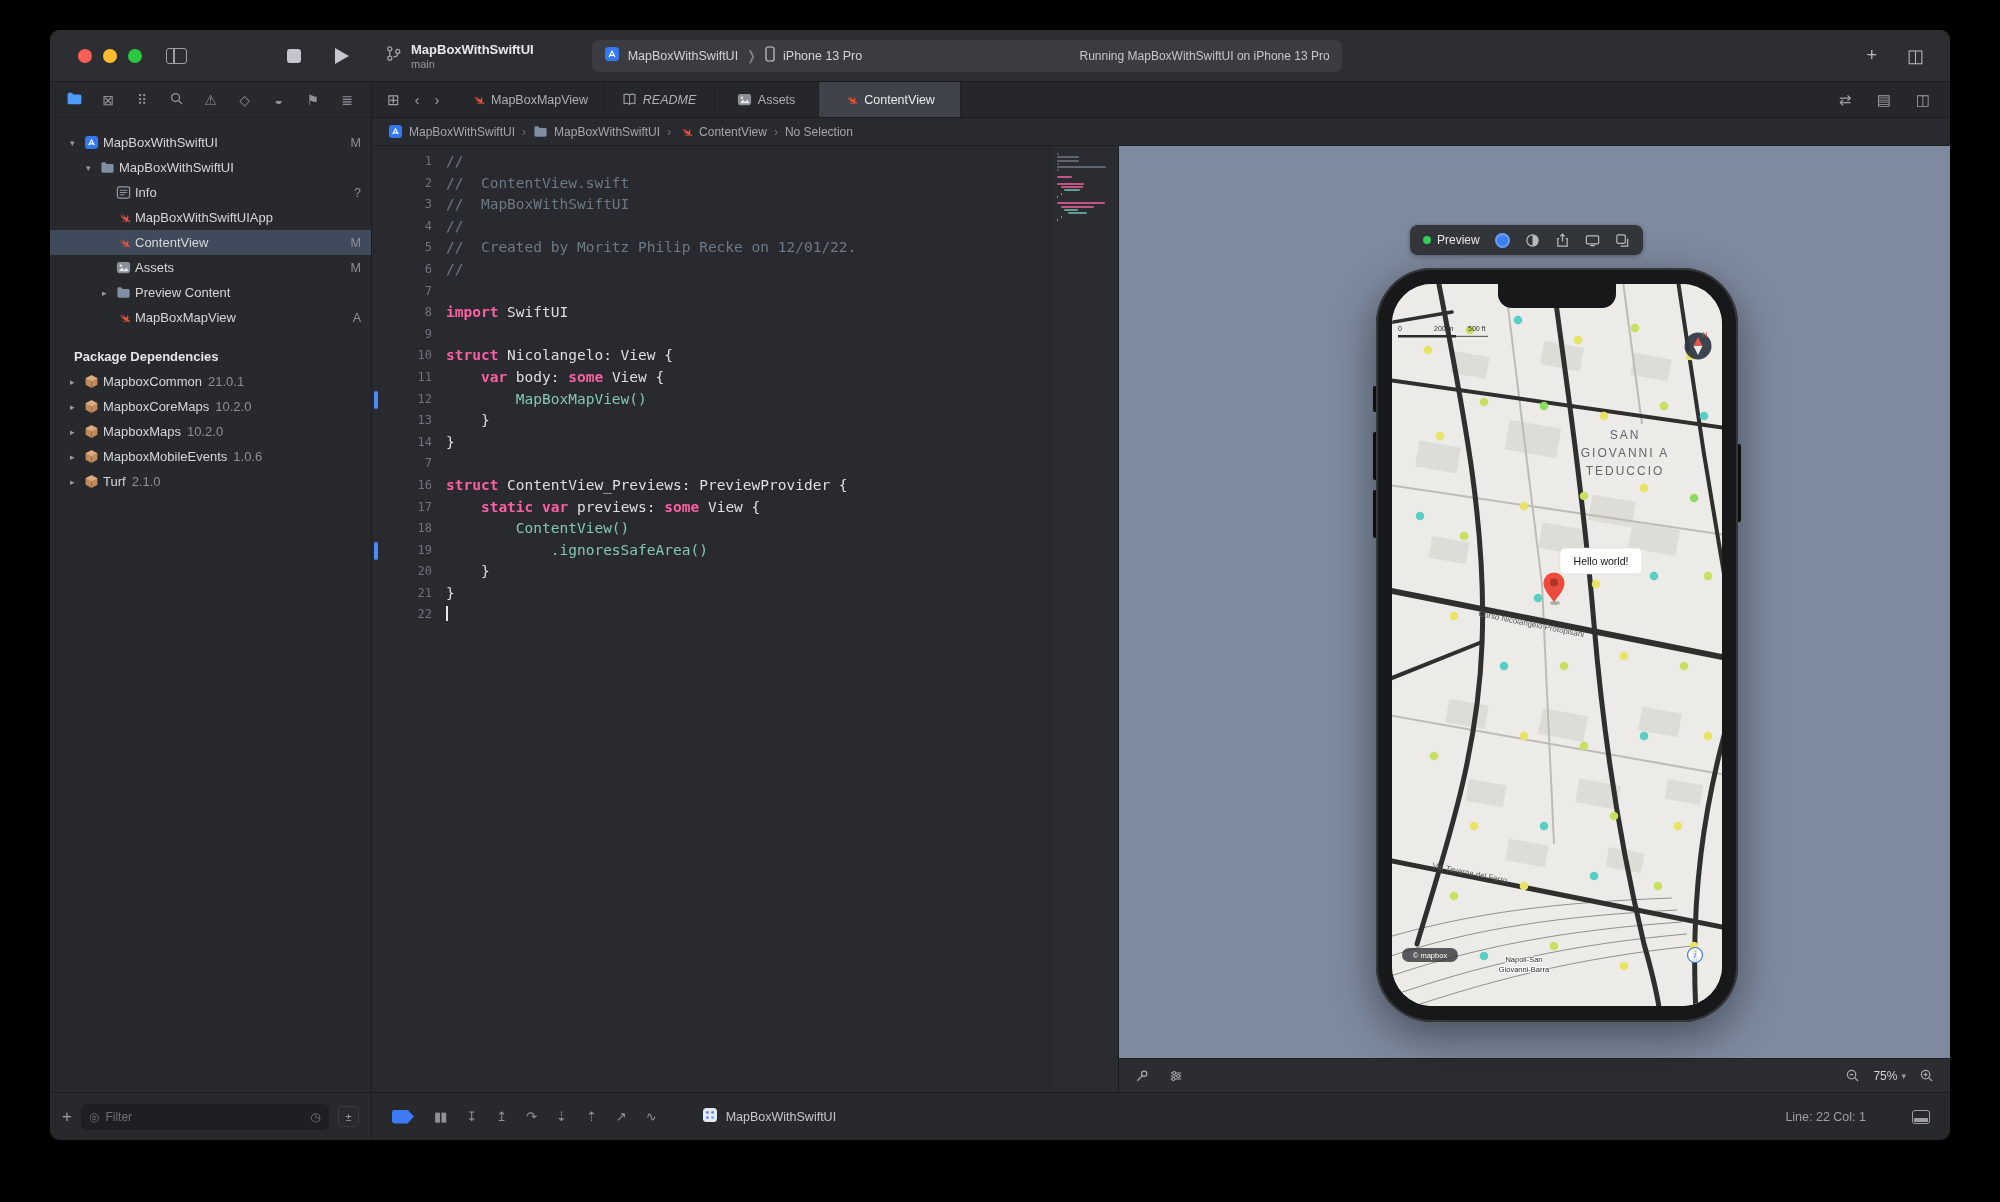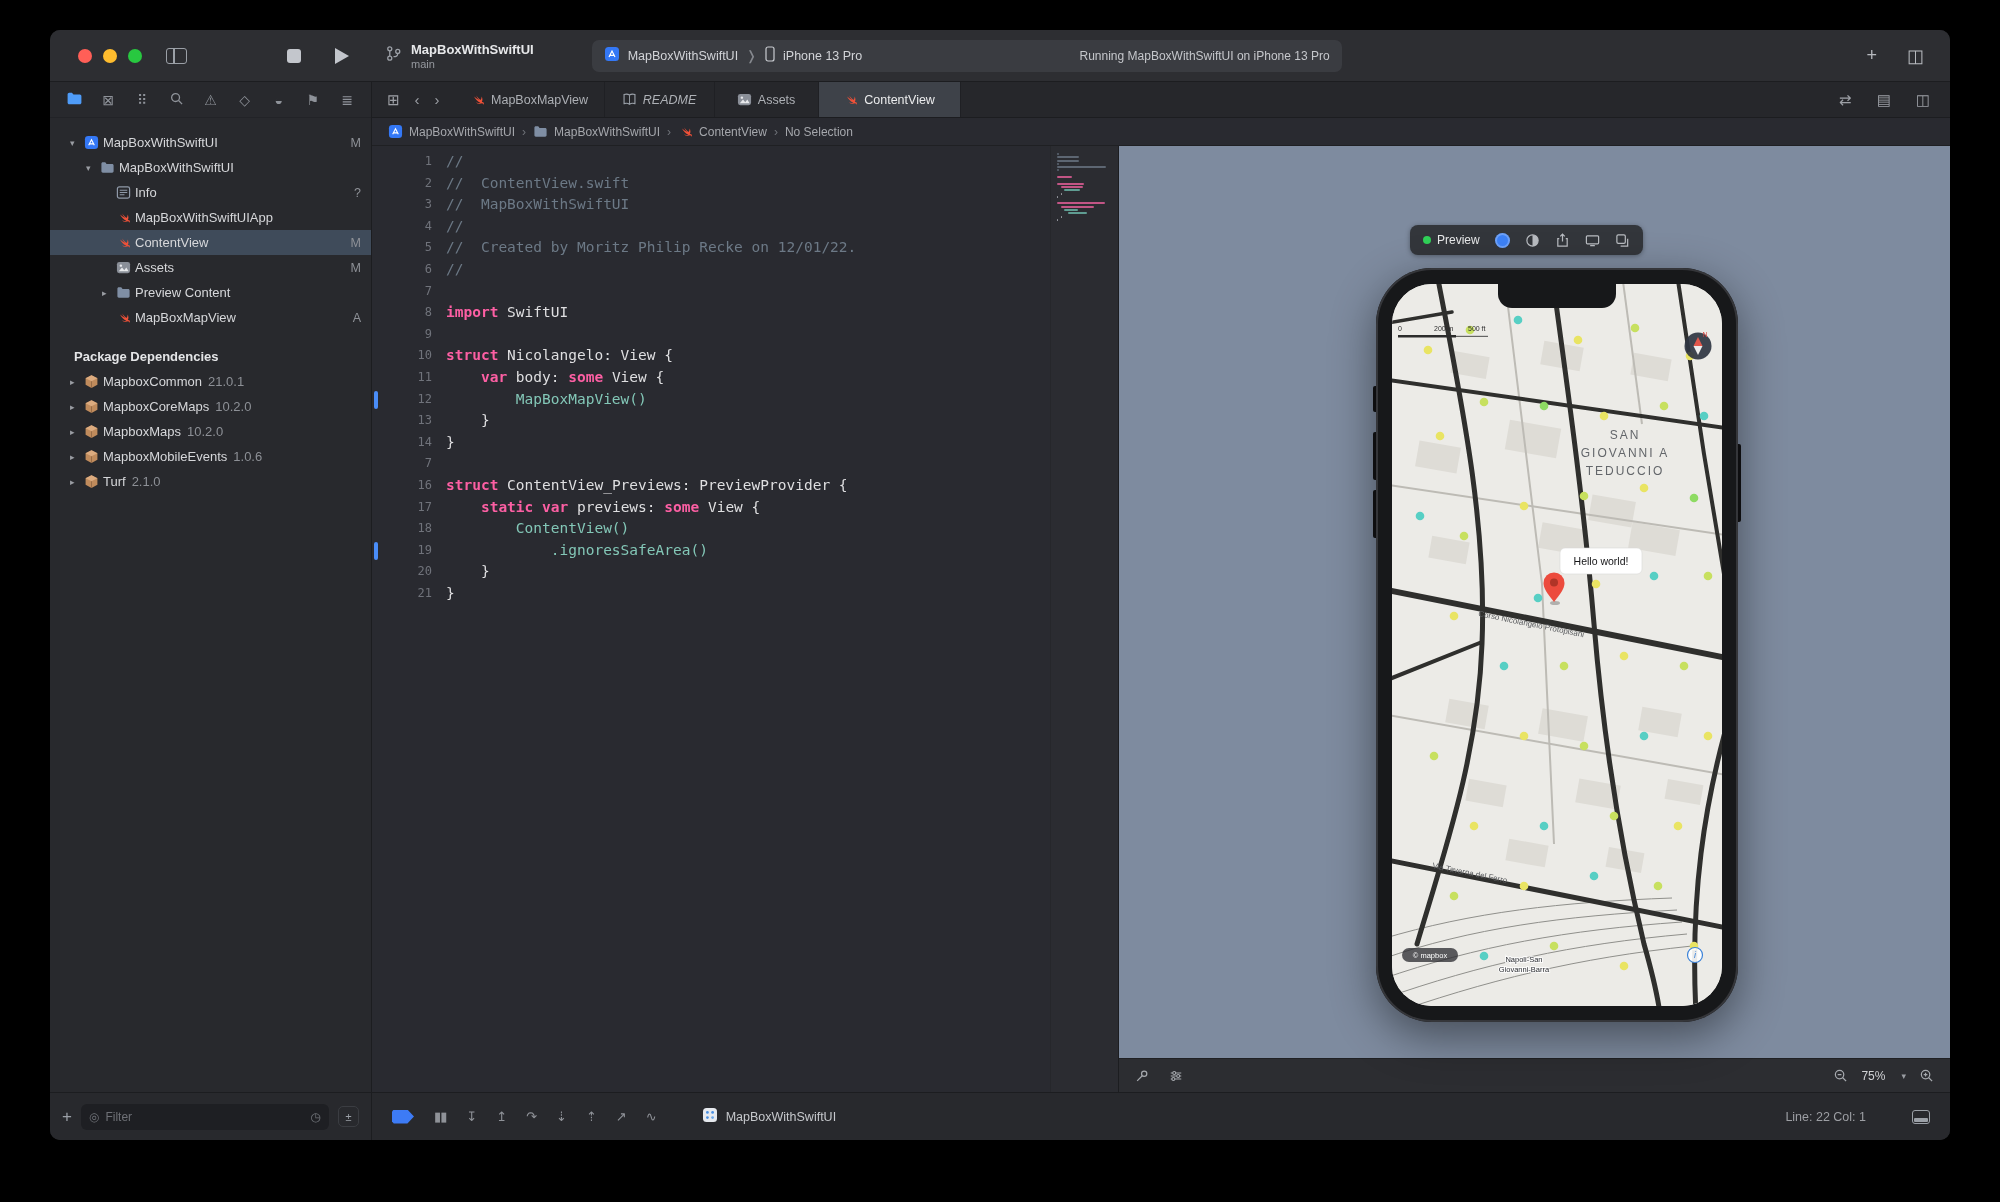--- a/index.html
+++ b/index.html
@@ -93,21 +93,21 @@
   .phone { position:absolute; left:257px; top:122px; width:362px; height:754px; background:#17181a;
            border-radius:56px; box-shadow:0 14px 45px rgba(0,0,0,.45), inset 0 0 0 2px #35363a; }
   .phone-btn { position:absolute; background:#0e0e10; }
   .phone-screen { position:absolute; inset:16px; border-radius:40px; overflow:hidden; background:#ecebe7; }
   .notch { position:absolute; top:16px; left:50%; transform:translateX(-50%); width:118px; height:24px;
            background:#17181a; border-radius:0 0 14px 14px; z-index:5; }
 
   .canvas-bar { height:34px; background:#2c2d31; border-top:1px solid #202124; display:flex;
                 align-items:center; padding:0 16px; gap:20px; color:#a6a9ae; }
   .zoom-group { margin-left:auto; display:flex; align-items:center; gap:13px; }
-  .zoom-label { font-size:12px; color:#d0d2d5; display:flex; align-items:center; gap:16px; }
+  .zoom-label { font-size:12px; color:#d0d2d5; display:flex; align-items:center; gap:4px; }
   .zoom-label .dd { font-size:9px; color:#9a9da2; }
 
   
   .statusbar { position:absolute; bottom:0; left:0; right:0; height:48px; background:#28292d;
                border-top:1px solid #1c1d20; display:flex; }
   .sb-nav { width:322px; border-right:1px solid #1c1d20; display:flex; align-items:center; padding:0 12px; gap:9px; }
   .plus-btn { color:#9ba0a7; font-size:17px; }
   .filter-field { flex:1; height:26px; background:#1e1f23; border-radius:6px; display:flex;
                   align-items:center; padding:0 8px; gap:6px; color:#71747a; font-size:12px; }
   .filter-field input { flex:1; background:transparent; border:none; outline:none; color:#f97316;
@@ -442,20 +442,21 @@
               <div class="code-line"><div class="chg"></div><span class="gut">12</span><span class="ltx"><span class="pl">        </span><span class="fn">MapBoxMapView()</span></span></div>
               <div class="code-line"><span class="gut">13</span><span class="ltx"><span class="pl">    }</span></span></div>
               <div class="code-line"><span class="gut">14</span><span class="ltx"><span class="pl">}</span></span></div>
               <div class="code-line"><span class="gut">7</span><span class="ltx"></span></div>
               <div class="code-line"><span class="gut">16</span><span class="ltx"><span class="kw">struct</span><span class="pl"> ContentView_Previews: PreviewProvider {</span></span></div>
               <div class="code-line"><span class="gut">17</span><span class="ltx"><span class="pl">    </span><span class="kw">static</span><span class="pl"> </span><span class="kw">var</span><span class="pl"> previews: </span><span class="kw">some</span><span class="pl"> View {</span></span></div>
               <div class="code-line"><span class="gut">18</span><span class="ltx"><span class="pl">        </span><span class="fn">ContentView()</span></span></div>
               <div class="code-line"><div class="chg"></div><span class="gut">19</span><span class="ltx"><span class="pl">            </span><span class="fn">.ignoresSafeArea()</span></span></div>
               <div class="code-line"><span class="gut">20</span><span class="ltx"><span class="pl">    }</span></span></div>
               <div class="code-line"><span class="gut">21</span><span class="ltx"><span class="pl">}</span></span></div>
+              <div class="code-line"><span class="gut">22</span><span class="ltx"><span class="caret"></span></span></div>
             </div>
           <div class="minimap">
               <div class="mm-line" style="margin-left: 0px; width: 2.1px; background: rgb(93, 102, 114);"></div>
               <div class="mm-line" style="margin-left: 0px; width: 22.05px; background: rgb(93, 102, 114);"></div>
               <div class="mm-line" style="margin-left: 0px; width: 22.05px; background: rgb(93, 102, 114);"></div>
               <div class="mm-line" style="margin-left: 0px; width: 2.1px; background: rgb(93, 102, 114);"></div>
               <div class="mm-line" style="margin-left: 0px; width: 49.35px; background: rgb(93, 102, 114);"></div>
               <div class="mm-line" style="margin-left: 0px; width: 2.1px; background: rgb(93, 102, 114);"></div>
               <div class="mm-line" style="background: transparent;"></div>
               <div class="mm-line" style="margin-left: 0px; width: 14.7px; background: rgb(194, 85, 133);"></div>

